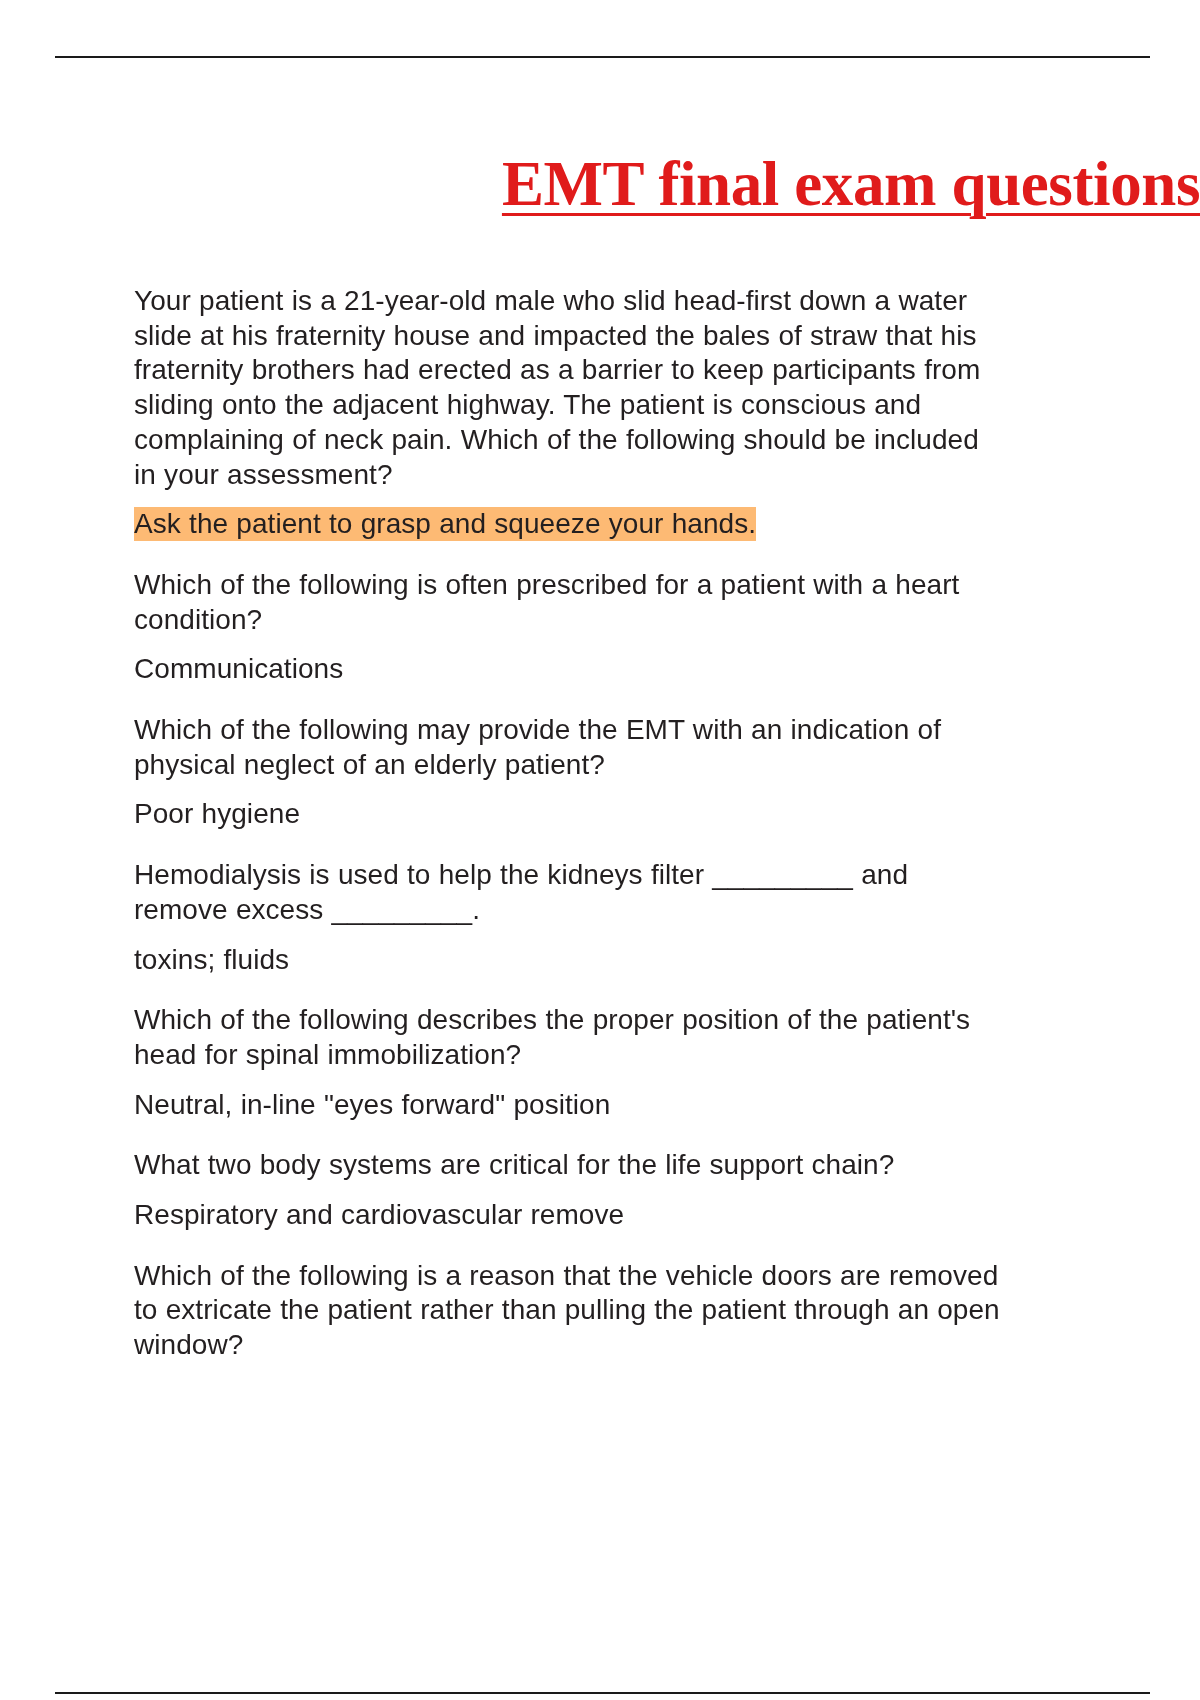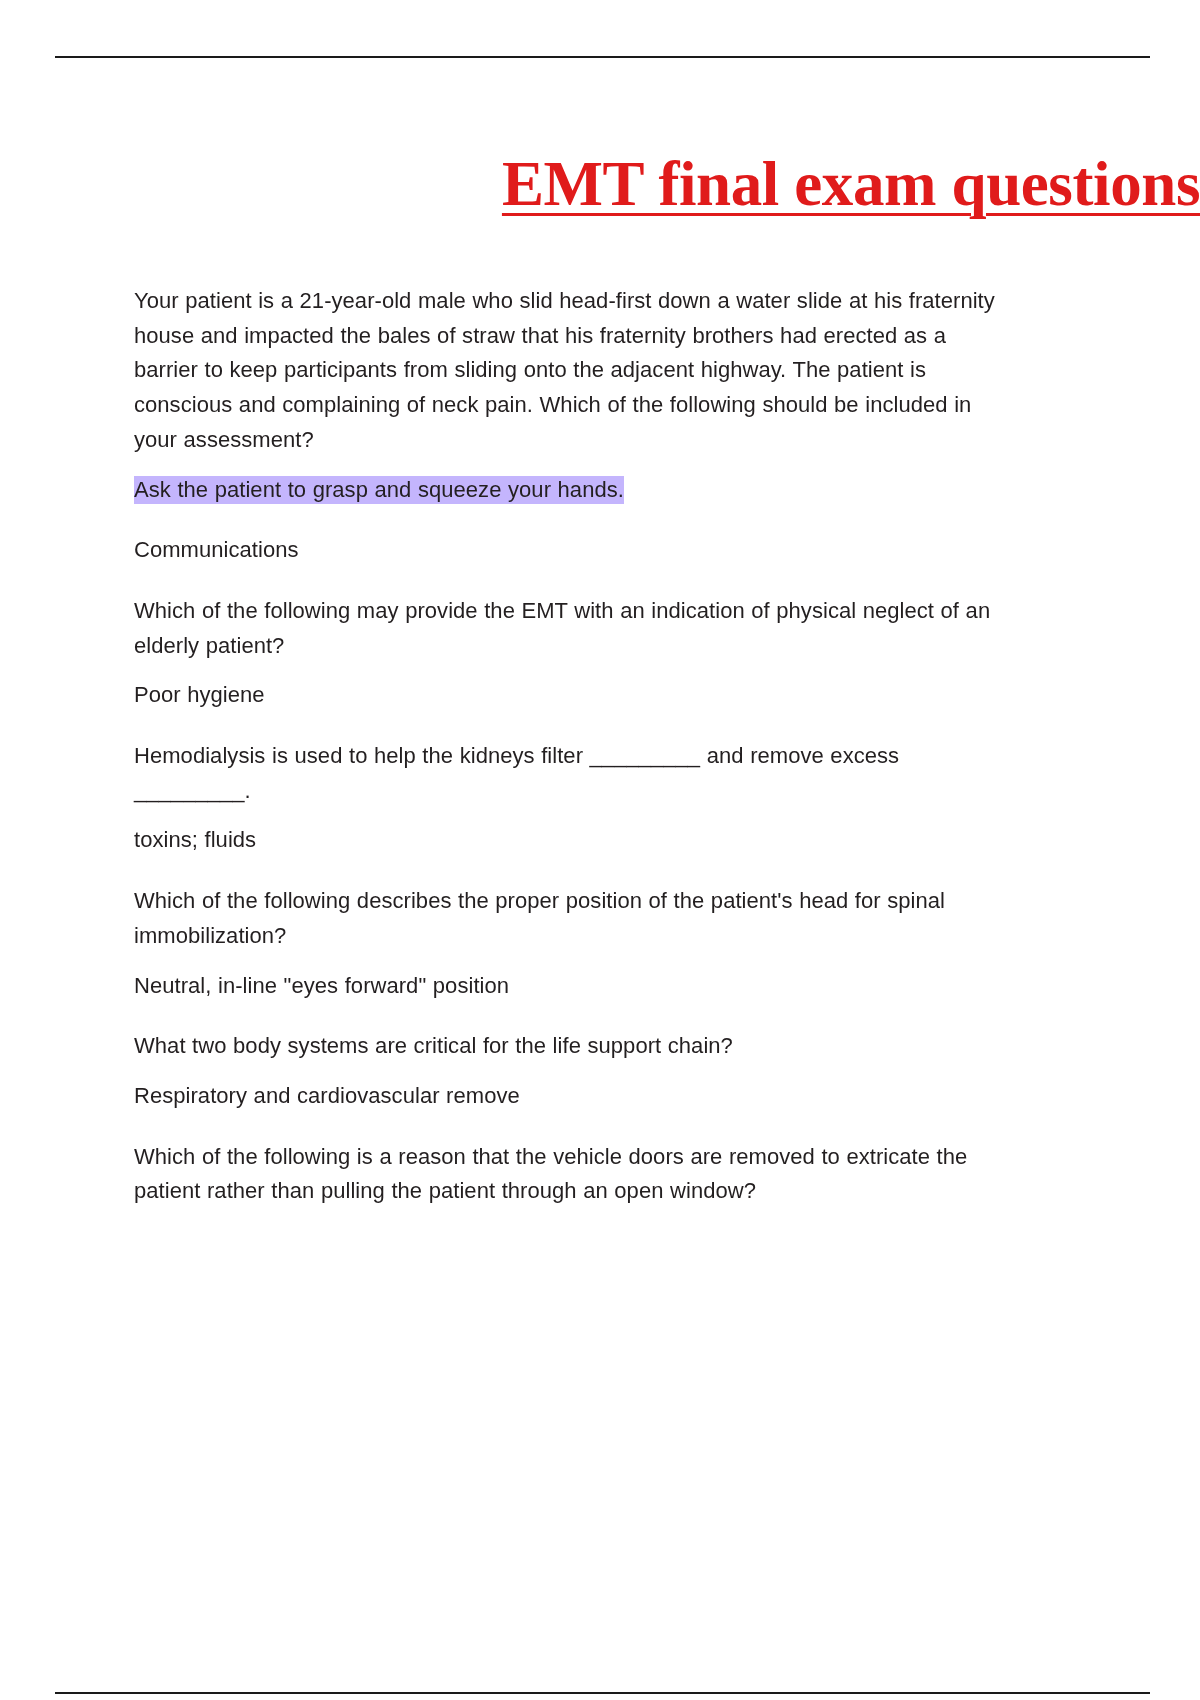--- a/index.html
+++ b/index.html
@@ -59,53 +59,54 @@
   
   .content {
     position: absolute;
     top: 284px;
     left: 134px;
     width: 872px;
   }
 
   .para {
     margin: 0 0 23px 0;
-    font-size: 22px;
+    font-size: 28px;
     line-height: 34.7px;
     color: #231f20;
     letter-spacing: 0.05px;
     word-spacing: 0.4px;
   }
   .para:last-child { margin-bottom: 0; }
 
   
   .para.question { margin-bottom: 15px; }
   .para.answer   { margin-bottom: 26px; }
 
   .para.highlight .mark {
-    background: #c4b5fd;
+    background: #fdba74;
     box-decoration-break: clone;
     -webkit-box-decoration-break: clone;
     padding: 1px 0 2px 0;
   }
 </style>
 </head>
 <body>
 
 <div class="page">
 
   <div class="rule rule-top"></div>
 
   <div class="title-wrap">
     <h1 class="doc-title">EMT final exam questions</h1>
   </div>
 
   <div class="content">
       <p class="para question">Your patient is a 21-year-old male who slid head-first down a water slide at his fraternity house and impacted the bales of straw that his fraternity brothers had erected as a barrier to keep participants from sliding onto the adjacent highway. The patient is conscious and complaining of neck pain. Which of the following should be included in your assessment?</p>
       <p class="para answer highlight"><span class="mark">Ask the patient to grasp and squeeze your hands.</span></p>
+      <p class="para question">Which of the following is often prescribed for a patient with a heart condition?</p>
       <p class="para answer">Communications</p>
       <p class="para question">Which of the following may provide the EMT with an indication of physical neglect of an elderly patient?</p>
       <p class="para answer">Poor hygiene</p>
       <p class="para question">Hemodialysis is used to help the kidneys filter _________ and remove excess _________.</p>
       <p class="para answer">toxins; fluids</p>
       <p class="para question">Which of the following describes the proper position of the patient's head for spinal immobilization?</p>
       <p class="para answer">Neutral, in-line "eyes forward" position</p>
       <p class="para question">What two body systems are critical for the life support chain?</p>
       <p class="para answer">Respiratory and cardiovascular remove</p>
       <p class="para question">Which of the following is a reason that the vehicle doors are removed to extricate the patient rather than pulling the patient through an open window?</p>

